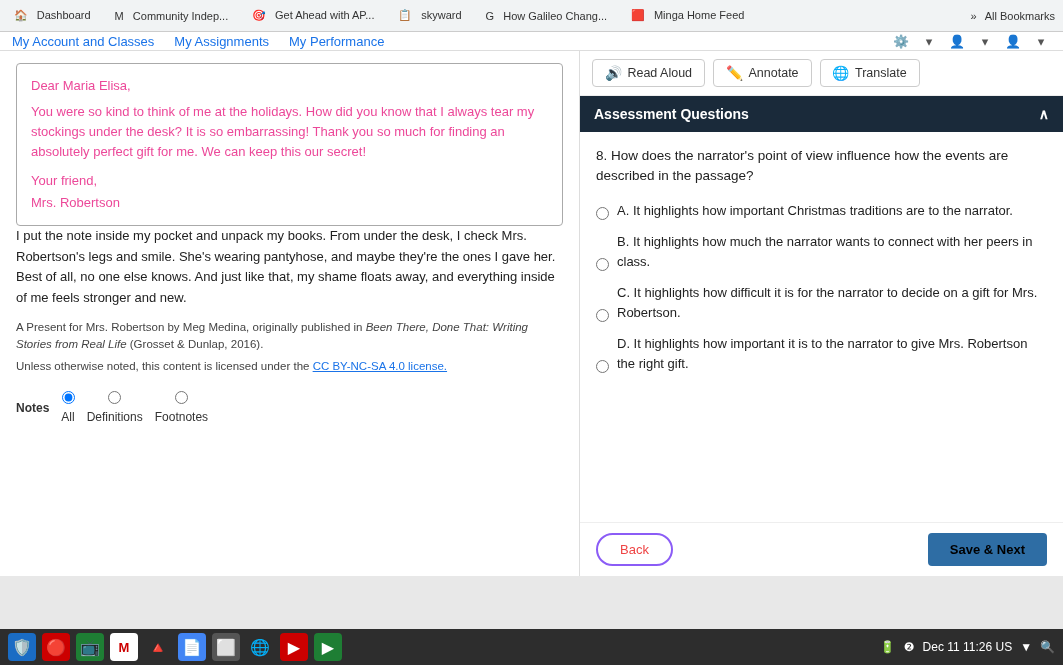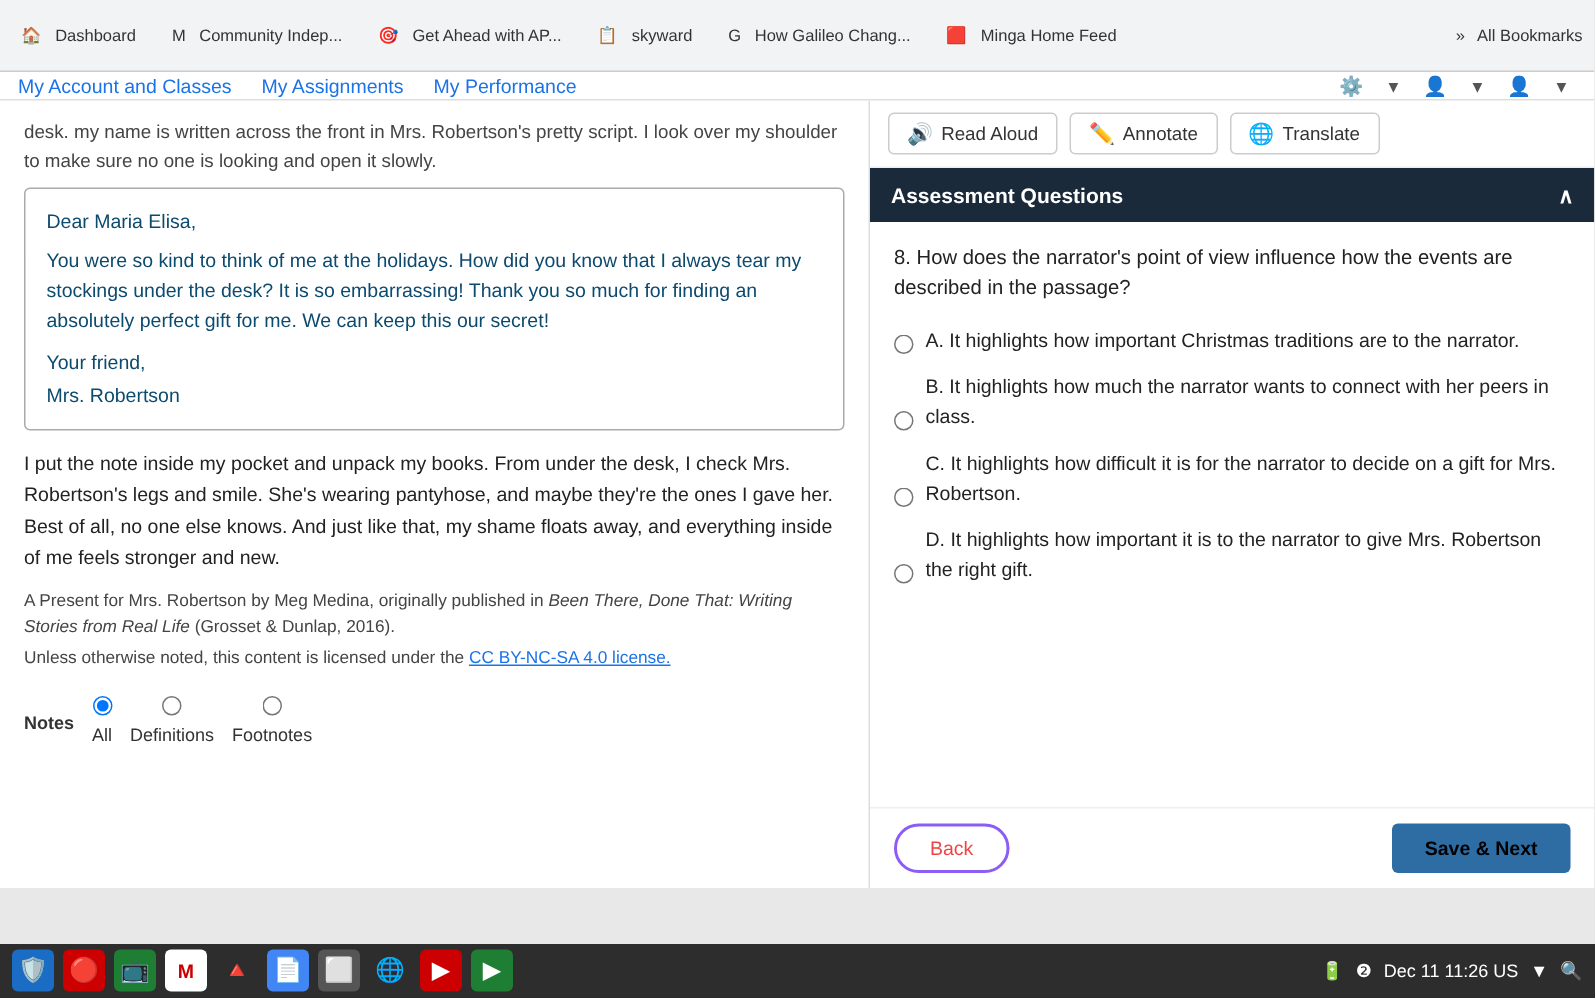--- a/index.html
+++ b/index.html
@@ -13,21 +13,21 @@
     }
 
     
     .browser-chrome {
       background: #f1f3f4;
       border-bottom: 1px solid #ccc;
       padding: 4px 8px;
       display: flex;
       align-items: center;
       justify-content: space-between;
-      height: 48px;
+      height: 32px;
     }
     .browser-tabs {
       display: flex;
       align-items: center;
       gap: 6px;
       font-size: 11px;
       color: #333;
       overflow: hidden;
       flex: 1;
     }
@@ -99,24 +99,23 @@
       color: #444;
       font-size: 12.5px;
       margin-bottom: 8px;
       line-height: 1.5;
     }
 
     .letter-box {
       border: 1px solid #aaa;
       border-radius: 4px;
       padding: 12px 14px;
-      margin-bottom: 12px;
       font-size: 13px;
       line-height: 1.55;
-      color: #0c4a6e;
+      color: #ec4899;
     }
     .letter-box .salutation {
       margin-bottom: 6px;
     }
     .letter-box .body-text {
       margin-bottom: 8px;
     }
     .letter-box .closing {
       margin-top: 8px;
     }
@@ -346,21 +345,20 @@
       <span class="nav-icon">👤</span>
       <span class="nav-icon">▾</span>
       <span class="nav-icon">👤</span>
       <span class="nav-icon">▾</span>
     </div>
   </div>
 
   <div class="main-area">
 
     <div class="reading-panel">
-      <p class="cut-text">desk. my name is written across the front in Mrs. Robertson's pretty script. I look over my shoulder to make sure no one is looking and open it slowly.</p>
 
       <div class="letter-box">
         <div class="salutation">Dear Maria Elisa,</div>
         <div class="body-text">You were so kind to think of me at the holidays. How did you know that I always tear my stockings under the desk? It is so embarrassing! Thank you so much for finding an absolutely perfect gift for me. We can keep this our secret!</div>
         <div class="closing">Your friend,</div>
         <div class="signature">Mrs. Robertson</div>
       </div>
 
       <p class="narrative-text">I put the note inside my pocket and unpack my books. From under the desk, I check Mrs. Robertson's legs and smile. She's wearing pantyhose, and maybe they're the ones I gave her. Best of all, no one else knows.  And just like that, my shame floats away, and everything inside of me feels stronger and new.</p>
 

